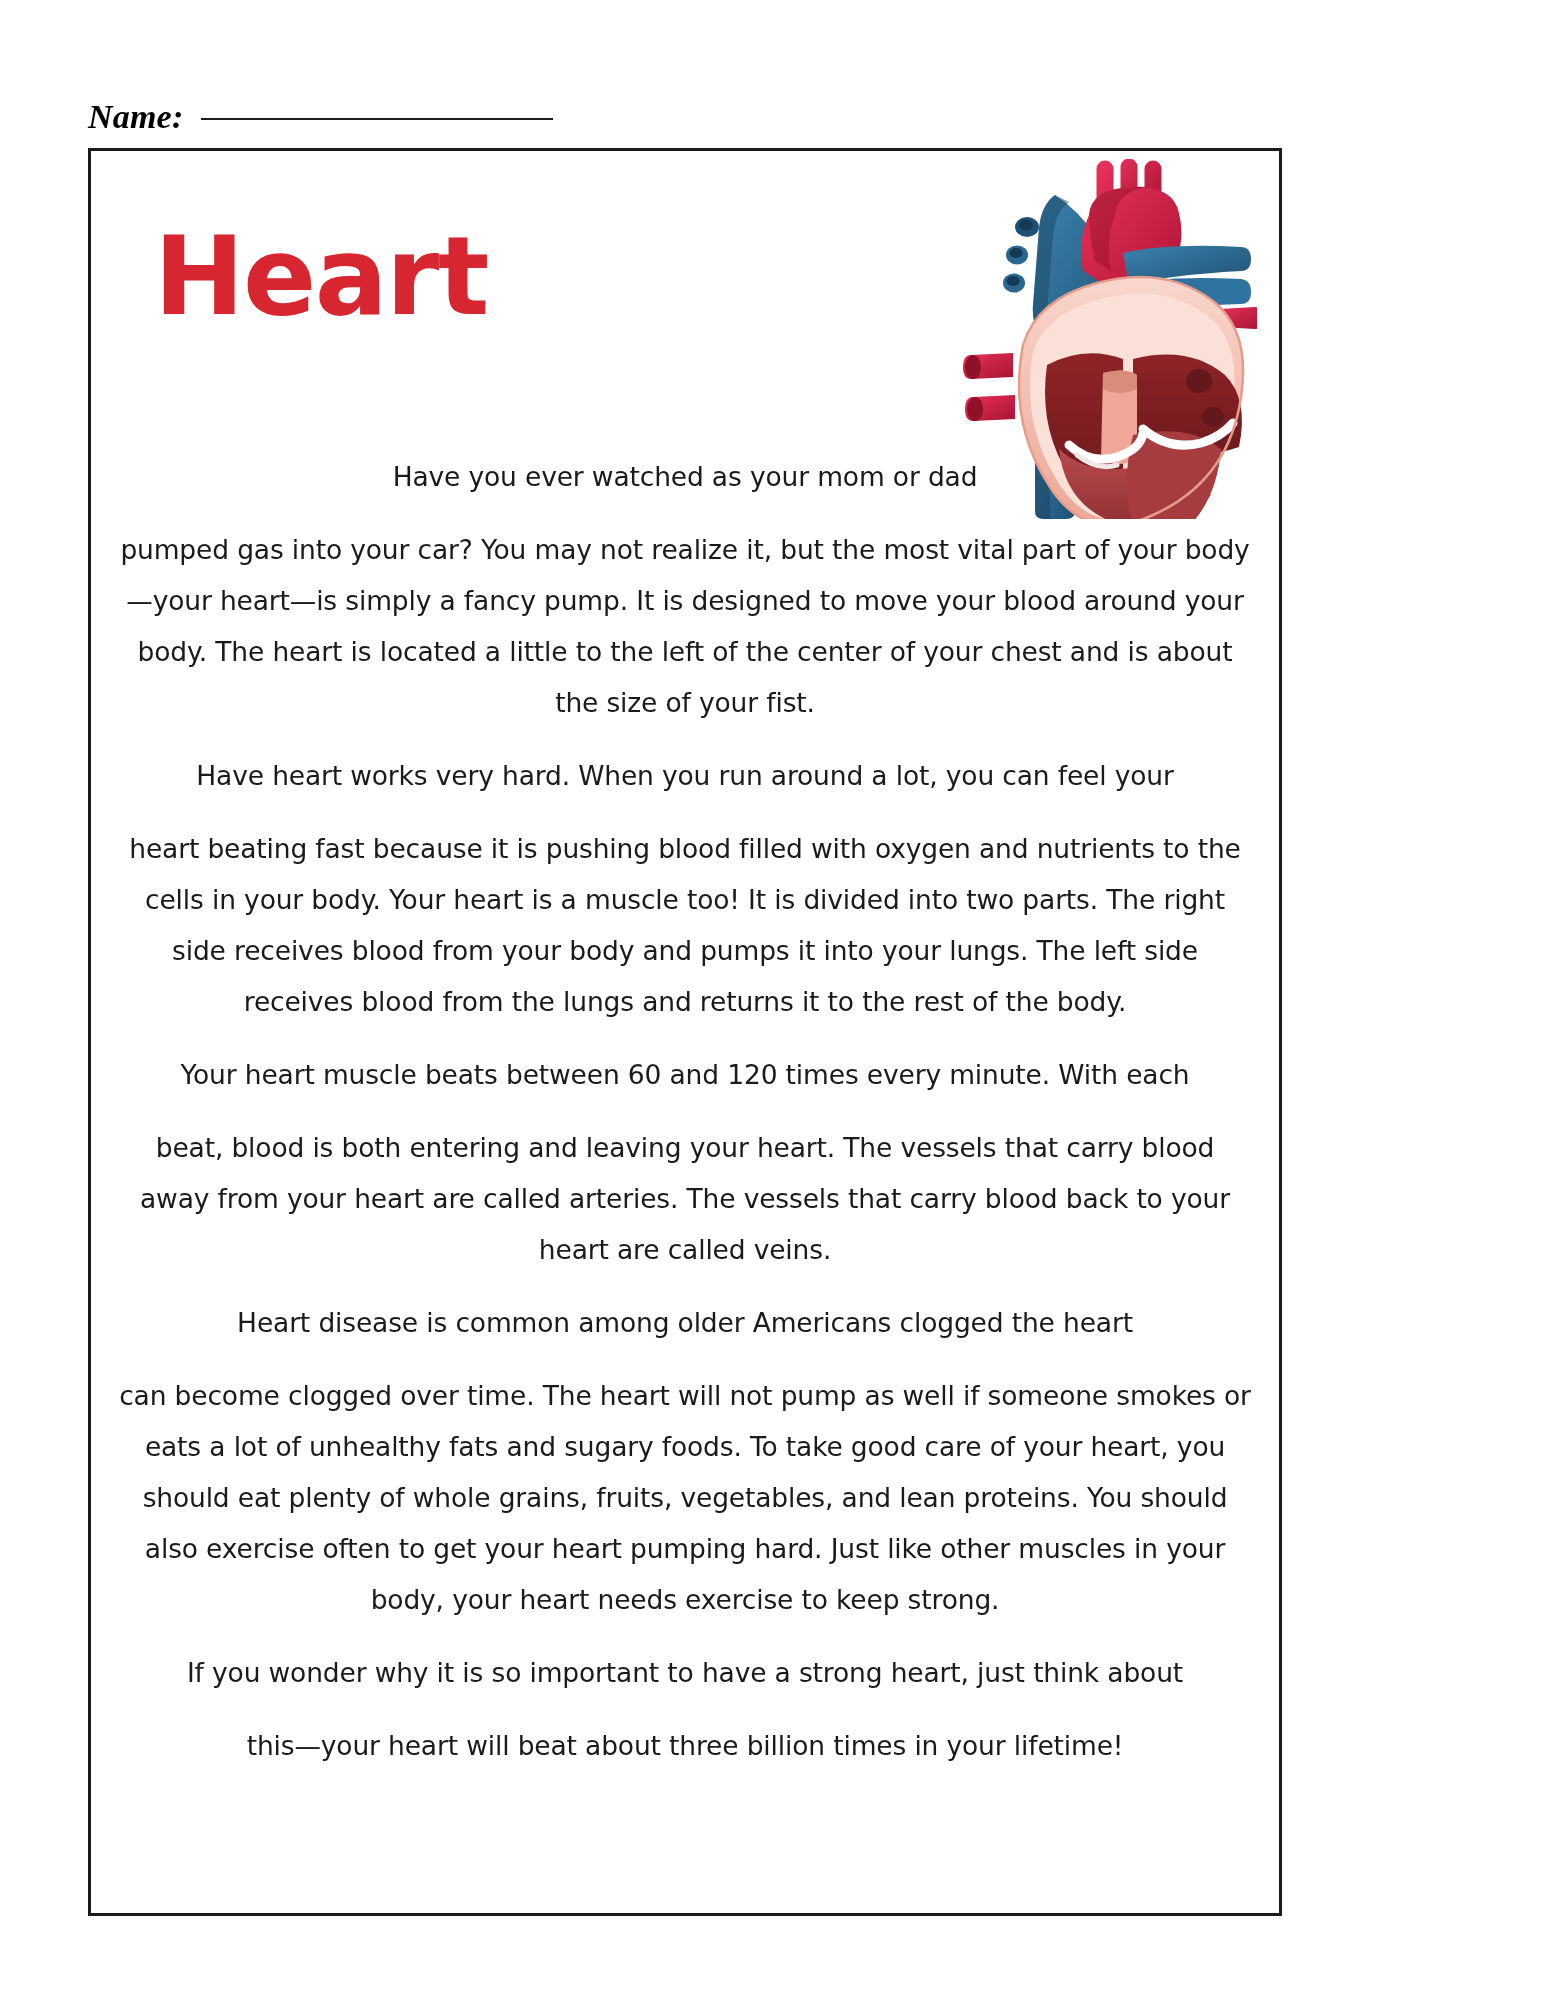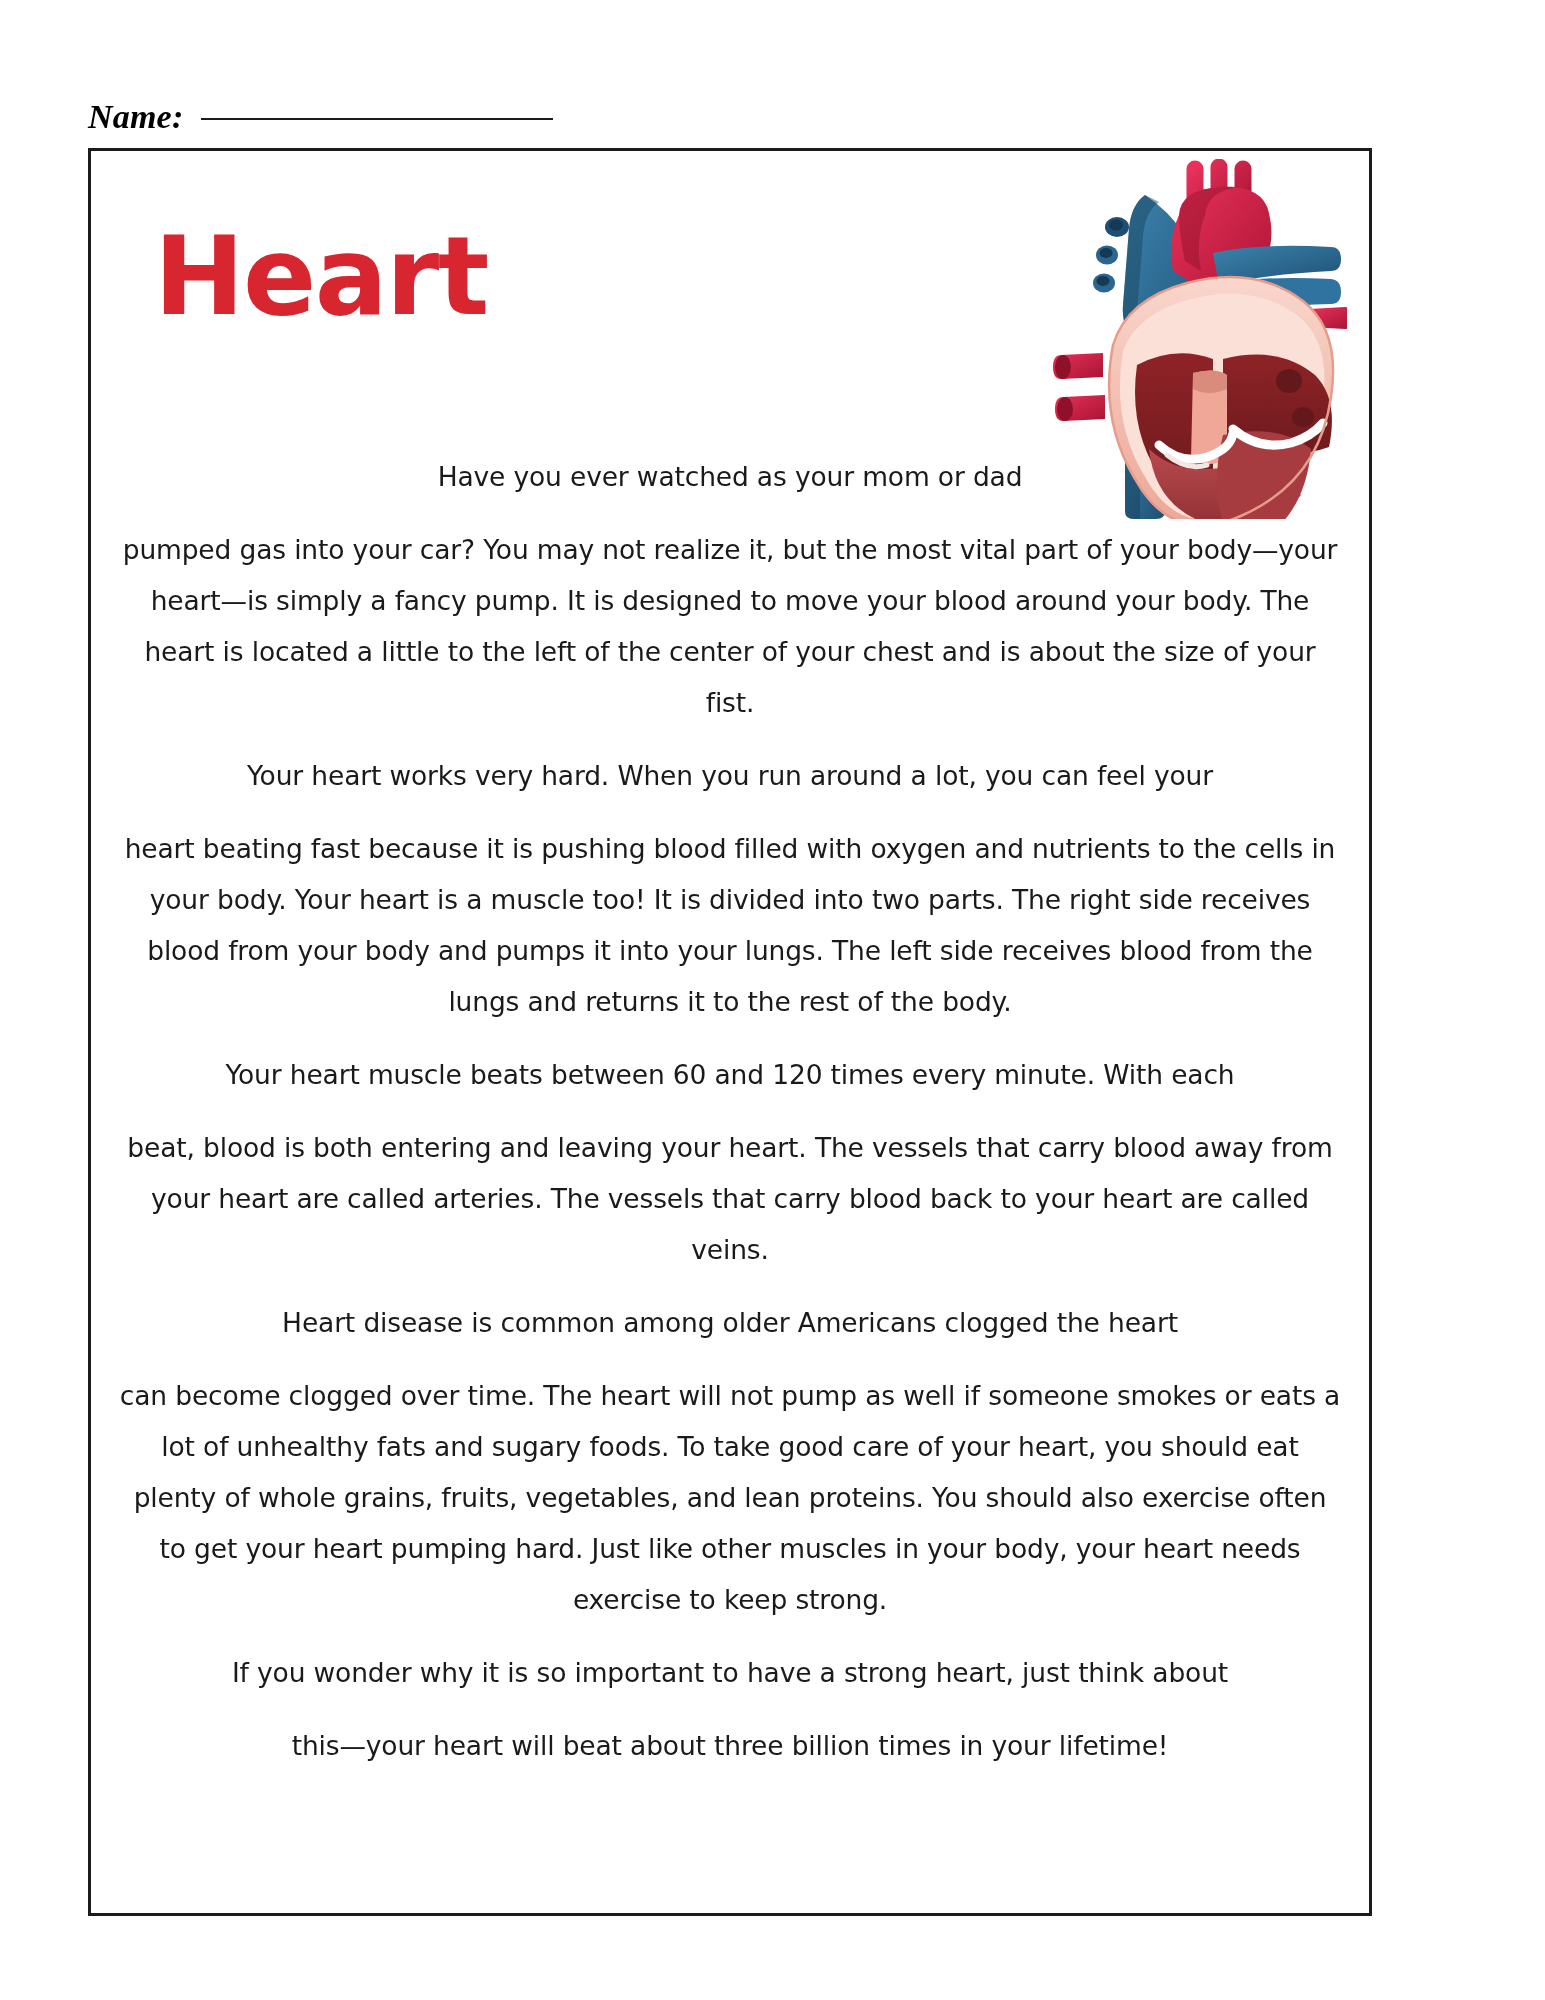--- a/index.html
+++ b/index.html
@@ -52,21 +52,21 @@
   }
   .rule-name { width: 352px; margin-left: 18px; }
   .rule-date { width: 382px; margin-left: 30px; }
   .field-date { margin-left: 88px; }
 
   
   .box {
     position: absolute;
     left: 88px;
     top: 148px;
-    width: 1284px;
+    width: 1194px;
     height: 1768px;
     border: 3px solid #1b1b1b;
     background: #ffffff;
     overflow: hidden;
   }
 
   .box-inner {
     position: relative;
     width: 100%;
     height: 100%;
@@ -212,21 +212,21 @@
           <path d="M216 270 q26 22 58 14 q20 -6 32 -20" stroke="#FFFFFF" stroke-width="9" fill="none" stroke-linecap="round"></path>
           <path d="M150 296 q20 16 40 10" stroke="#F3E7E3" stroke-width="5" fill="none" stroke-linecap="round"></path>
 
           <path d="M96 186 q-14 74 22 134 q38 68 108 36 q76 -34 88 -118 q10 -66 -28 -96 q-48 -36 -116 -18 q-60 16 -74 62 Z" fill="none" stroke="#E59C8B" stroke-width="2.5"></path>
         </svg>
       </div>
 
       <div class="body-copy">
         <p class="para para-first">Have you ever watched as your mom or dad</p>
         <p class="para">pumped gas into your car? You may not realize it, but the most vital part of your body—your heart—is simply a fancy pump. It is designed to move your blood around your body. The heart is located a little to the left of the center of your chest and is about the size of your fist.</p>
-        <p class="para">Your heart works very hard. When you run around a lot, you can feel your</p>
+        <p class="para">Have heart works very hard. When you run around a lot, you can feel your</p>
         <p class="para">heart beating fast because it is pushing blood filled with oxygen and nutrients to the cells in your body. Your heart is a muscle too! It is divided into two parts. The right side receives blood from your body and pumps it into your lungs. The left side receives blood from the lungs and returns it to the rest of the body.</p>
         <p class="para">Your heart muscle beats between 60 and 120 times every minute. With each</p>
         <p class="para">beat, blood is both entering and leaving your heart. The vessels that carry blood away from your heart are called arteries. The vessels that carry blood back to your heart are called veins.</p>
         <p class="para">Heart disease is common among older Americans clogged the heart</p>
         <p class="para">can become clogged over time. The heart will not pump as well if someone smokes or eats a lot of unhealthy fats and sugary foods. To take good care of your heart, you should eat plenty of whole grains, fruits, vegetables, and lean proteins. You should also exercise often to get your heart pumping hard. Just like other muscles in your body, your heart needs exercise to keep strong.</p>
         <p class="para">If you wonder why it is so important to have a strong heart, just think about</p>
         <p class="para">this—your heart will beat about three billion times in your lifetime!</p>
       </div>
 
     </div>

